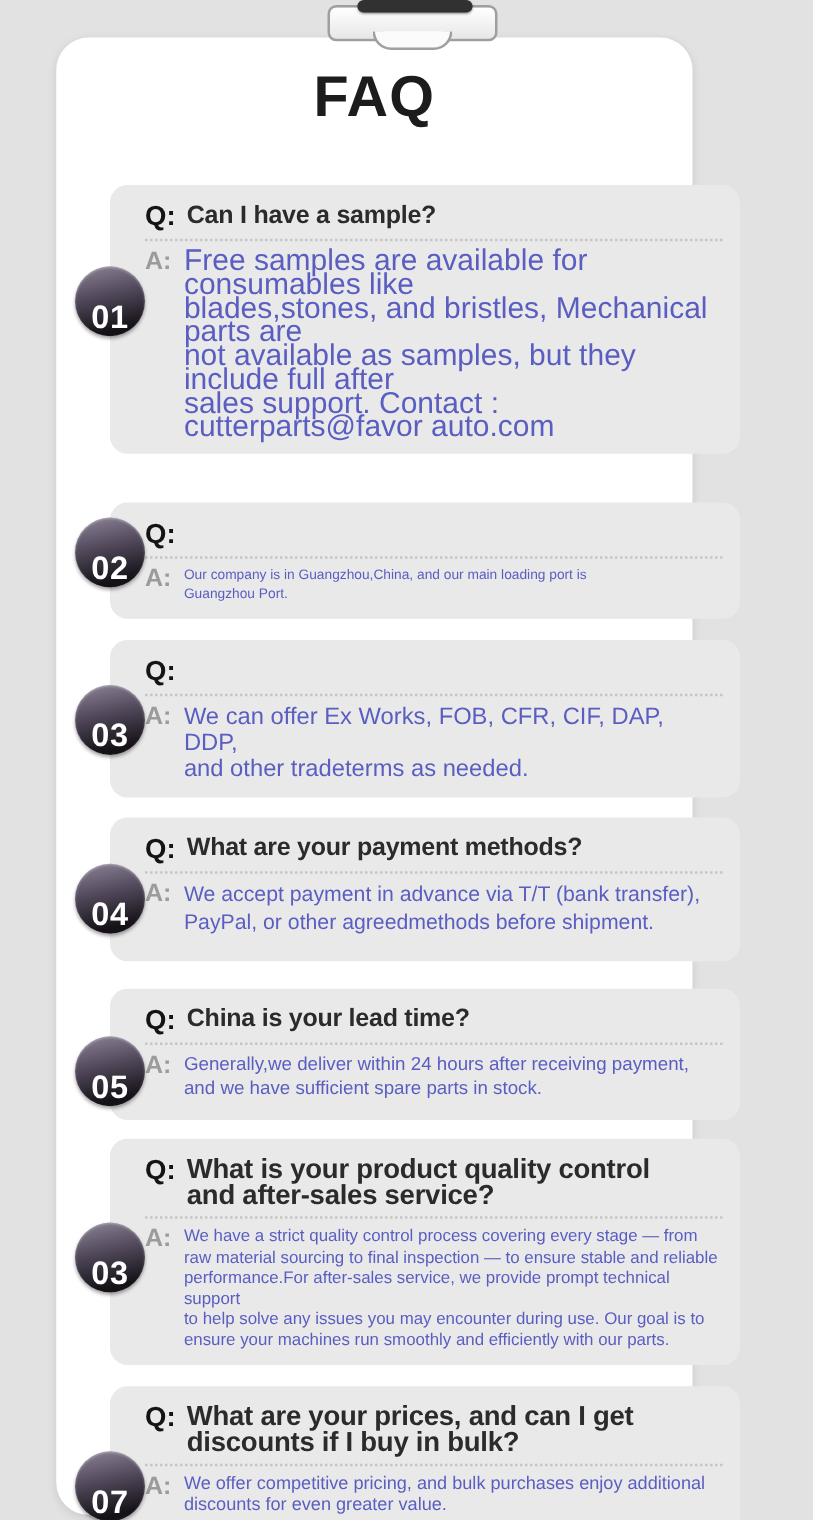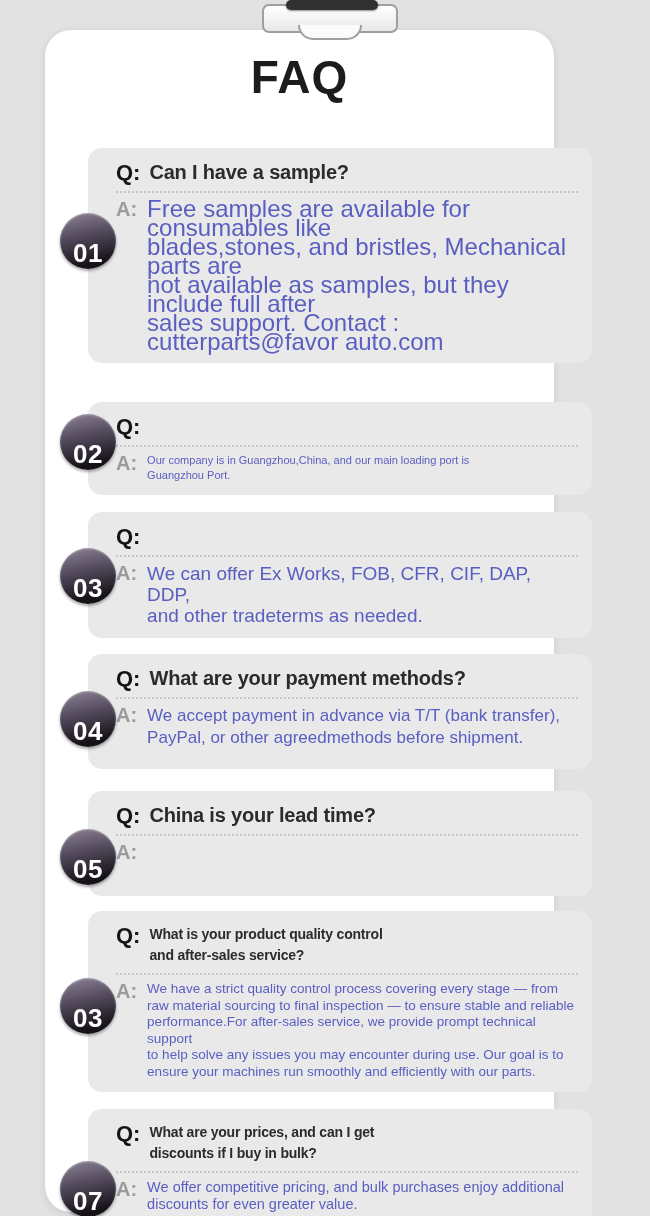--- a/index.html
+++ b/index.html
@@ -75,21 +75,21 @@
   .i5{margin-top:22px;min-height:105px}
   .i6{margin-top:15px;min-height:168px}
   .i7{margin-top:17px;min-height:137px}
   .i1 .atext{font-size:24px;line-height:19px}
   .i2 .atext{font-size:11px;line-height:15px}
   .i3 .atext{font-size:19px;line-height:21px}
   .i4 .atext{font-size:17px;line-height:22px}
   .i5 .atext{font-size:15px;line-height:19px}
   .i6 .atext{font-size:13.5px;line-height:16.5px}
   .i7 .atext{font-size:14.5px;line-height:17px}
-  .i6 .qtext,.i7 .qtext{font-size:14px;line-height:21px}
+  .i6 .qtext,.i7 .qtext{font-size:22px;line-height:21px}
 </style>
 </head>
 <body>
 
 <div class="board">
   <h1 class="title">FAQ</h1>
 
   <section class="faq-item i1">
     <div class="badge" style="top:65px">
       <span>01</span>
@@ -159,20 +159,22 @@
     <div class="badge" style="top:38px">
       <span>05</span>
     </div>
     <div class="qrow">
       <span class="qlabel">Q:</span>
       <span class="qtext">China is your lead time?</span>
     </div>
     <div class="divider"></div>
     <div class="arow">
       <span class="alabel">A:</span>
+      <span class="atext">Generally,we deliver within 24 hours after receiving payment,
+and we have sufficient spare parts in stock.</span>
     </div>
   </section>
 
   <section class="faq-item i6">
     <div class="badge" style="top:67px">
       <span>03</span>
     </div>
     <div class="qrow">
       <span class="qlabel">Q:</span>
       <span class="qtext">What is your product quality control

